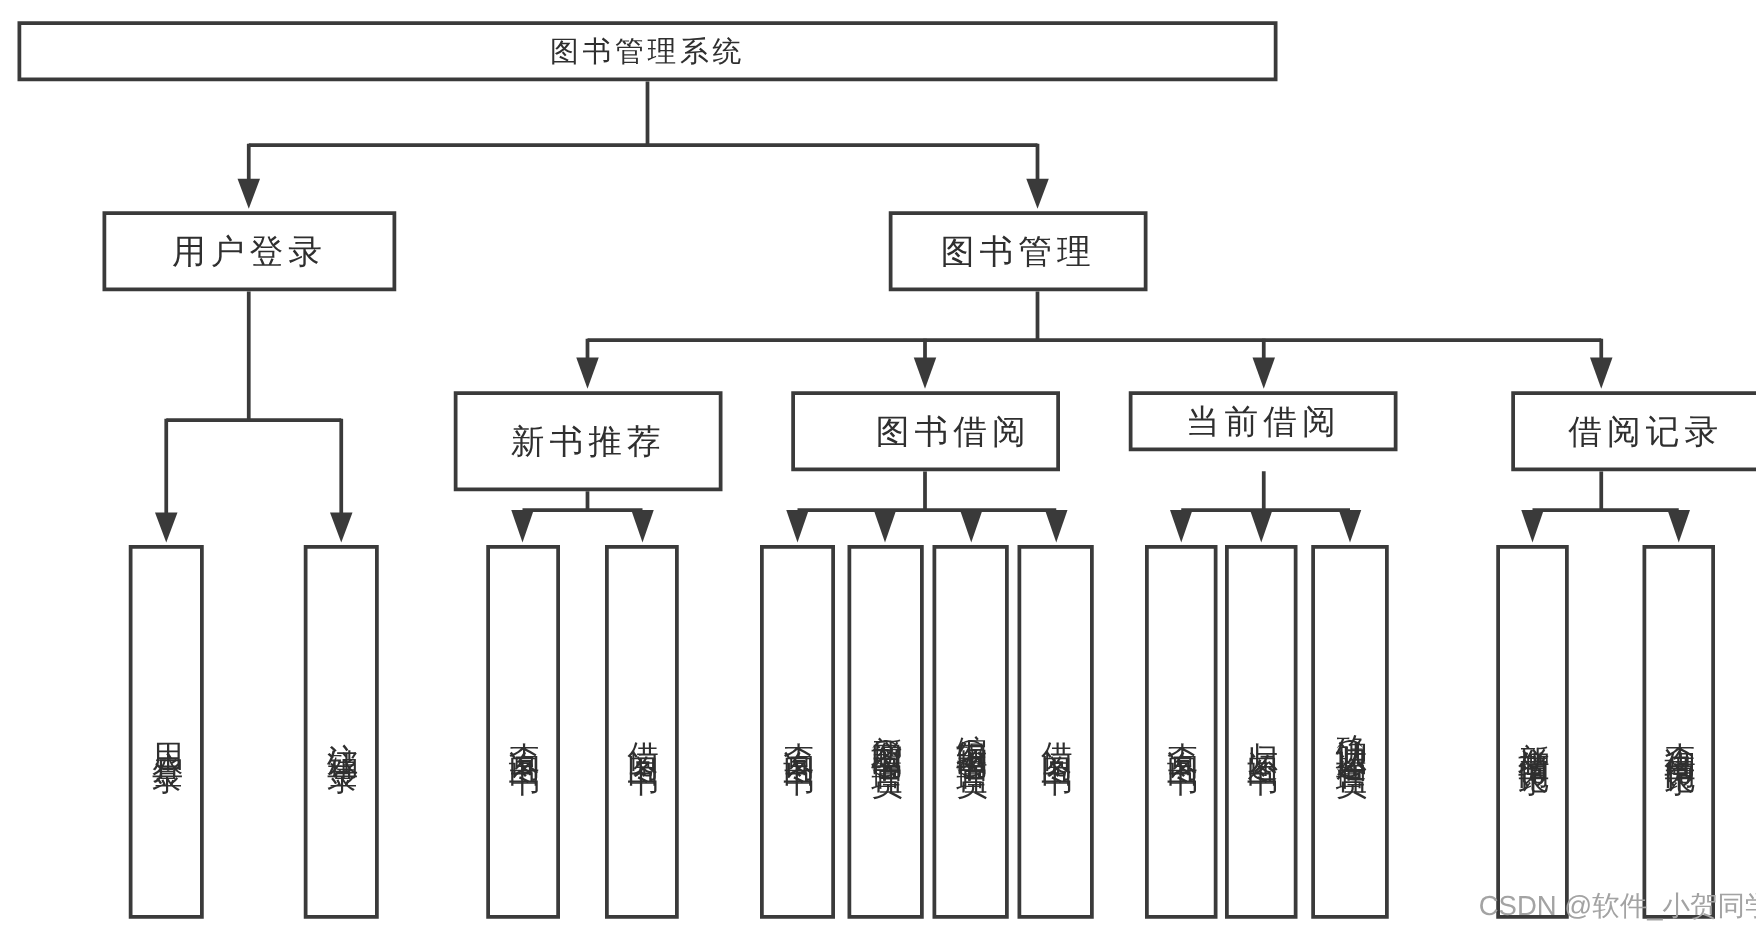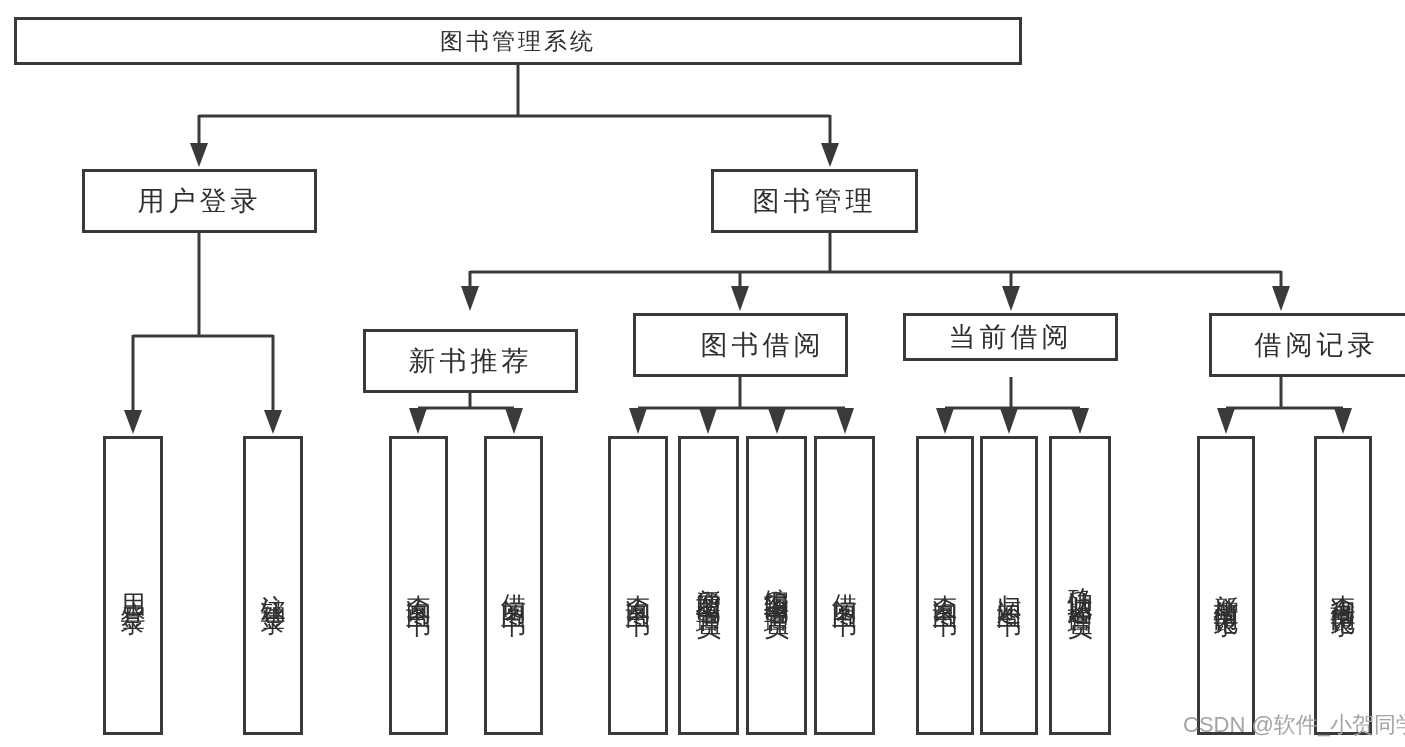--- a/index.html
+++ b/index.html
@@ -37,21 +37,21 @@
     font-size: 27px;
     letter-spacing: 4px;
     white-space: nowrap;
   }
   .root {
     left: 14px; top: 17px; width: 1008px; height: 48px;
     font-size: 23px; letter-spacing: 3px;
   }
   .n-user-login   { left: 82px;  top: 169px; width: 235px; height: 64px; }
   .n-book-mgmt    { left: 711px; top: 169px; width: 207px; height: 64px; }
-  .n-new-book     { left: 363px; top: 329px; width: 215px; height: 64px; justify-content: center; }
+  .n-new-book     { left: 363px; top: 313px; width: 215px; height: 80px; justify-content: center; }
   .n-book-borrow  { left: 633px; top: 313px; width: 215px; height: 64px; padding-left: 44px; }
   .n-current      { left: 903px; top: 313px; width: 215px; height: 48px; }
   .n-records      { left: 1173px; top: 313px; width: 215px; height: 64px; margin-left: 36px; }
   .leaf {
     top: 436px; height: 299px; width: 60px;
     writing-mode: vertical-rl;
     text-orientation: mixed;
     font-size: 25px;
     letter-spacing: 6px;
     line-height: 1;

